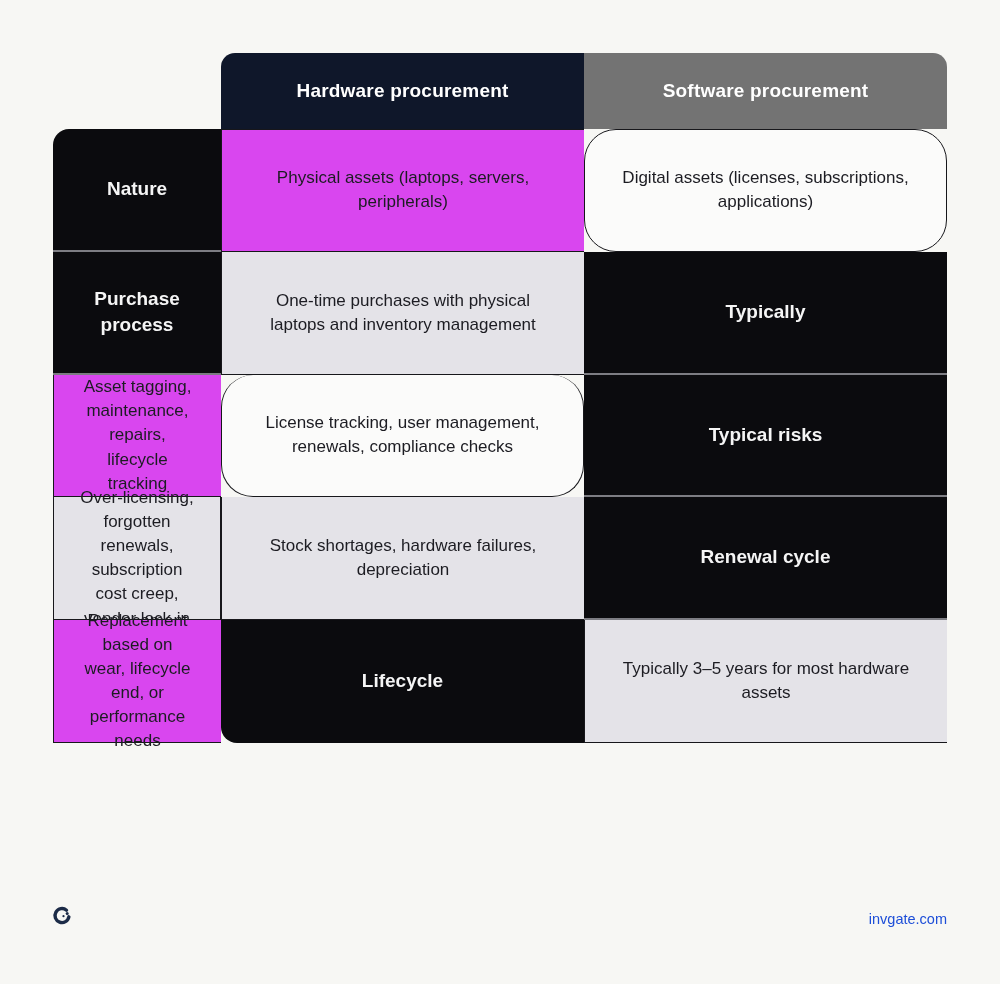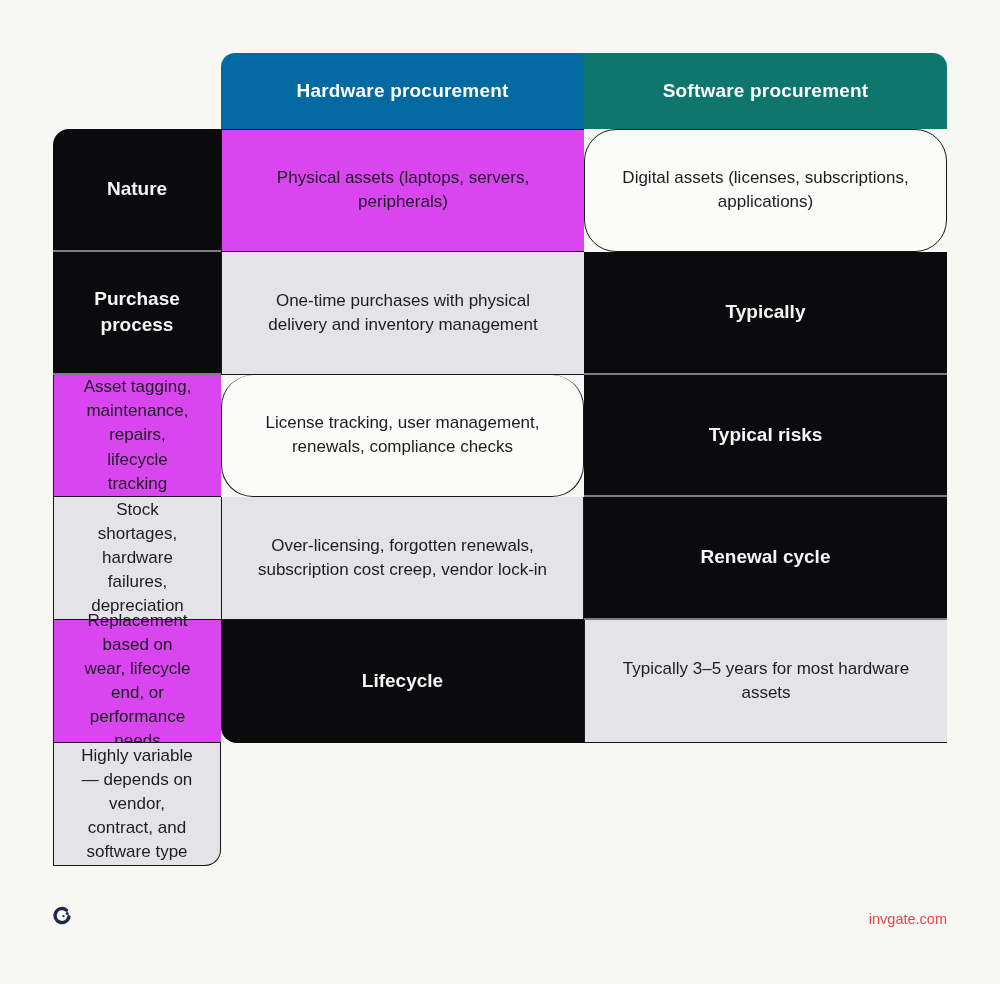--- a/index.html
+++ b/index.html
@@ -22,22 +22,22 @@
 
   .corner-spacer { background: transparent; }
 
   .hdr {
     display: flex; align-items: center; justify-content: center;
     color: #ffffff;
     font-size: 19px;
     font-weight: 700;
     letter-spacing: 0.2px;
   }
-  .hdr-hw { background: #0369a1; border-radius: 14px 0 0 0; }
-  .hdr-sw { background: #0f766e; border-radius: 0 14px 0 0; }
+  .hdr-hw { background: #0f172a; border-radius: 14px 0 0 0; }
+  .hdr-sw { background: #737373; border-radius: 0 14px 0 0; }
 
   .rowlabel {
     background: #0b0b0e;
     color: #f5f5f5;
     font-weight: 700;
     font-size: 19px;
     display: flex; align-items: center; justify-content: center;
     text-align: center;
     padding: 0 26px;
     line-height: 1.4;
@@ -63,54 +63,53 @@
   .cell.bg-gray    { background: #e4e3e8; }
   .cell.corner-br  { border-radius: 0 0 16px 0; }
 
   .footer-logo {
     position: absolute; left: 52px; top: 906px;
     width: 20px; height: 20px;
   }
   .footer-site {
     position: absolute; right: 53px; top: 911px;
     font-size: 14.5px;
-    color: #ef4444;
+    color: #1d4ed8;
   }
 </style>
 </head>
 <body>
 
 <div class="stage">
 
   <div class="grid">
     <div class="corner-spacer"></div>
     <div class="hdr hdr-hw">Hardware procurement</div>
     <div class="hdr hdr-sw">Software procurement</div>
 
     <div class="rowlabel first">Nature</div>
     <div class="cell toprow bg-white-l">Physical assets (laptops, servers, peripherals)</div>
     <div class="cell toprow swcol bg-white-r">Digital assets (licenses, subscriptions, applications)</div>
 
     <div class="rowlabel">Purchase process</div>
-    <div class="cell bg-gray">One-time purchases with physical delivery and inventory management</div>
+    <div class="cell bg-gray">One-time purchases with physical laptops and inventory management</div>
 
     <div class="rowlabel">Typically</div>
     <div class="cell bg-white-l">Asset tagging, maintenance, repairs, lifecycle tracking</div>
     <div class="cell swcol bg-white-r">License tracking, user management, renewals, compliance checks</div>
 
     <div class="rowlabel">Typical risks</div>
+    <div class="cell swcol bg-gray">Over-licensing, forgotten renewals, subscription cost creep, vendor lock-in</div>
     <div class="cell bg-gray">Stock shortages, hardware failures, depreciation</div>
-    <div class="cell swcol bg-gray">Over-licensing, forgotten renewals, subscription cost creep, vendor lock-in</div>
 
     <div class="rowlabel">Renewal cycle</div>
     <div class="cell bg-white-l">Replacement based on wear, lifecycle end, or performance needs</div>
 
     <div class="rowlabel last">Lifecycle</div>
     <div class="cell bg-gray">Typically 3–5 years for most hardware assets</div>
-    <div class="cell swcol bg-gray corner-br">Highly variable — depends on vendor, contract, and software type</div>
   </div>
 
   <div class="footer-logo">
     <svg width="20" height="20" viewBox="0 0 20 20">
       <path d="M 14.5 4.2 A 7 7 0 1 0 16.9 10.8" fill="none" stroke="#1c2b47" stroke-width="3.4" stroke-linecap="round"></path>
       <circle cx="15.2" cy="7.6" r="1.5" fill="#1c2b47"></circle>
       <circle cx="11.5" cy="10.2" r="1.1" fill="#1c2b47"></circle>
     </svg>
   </div>
 

